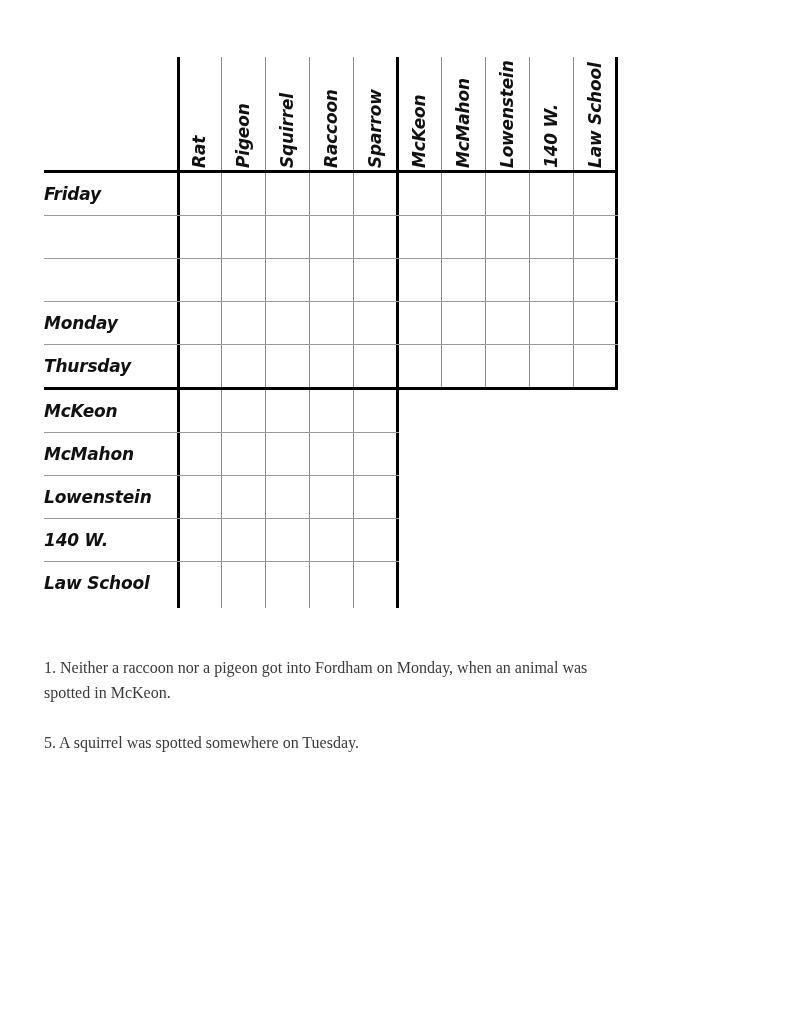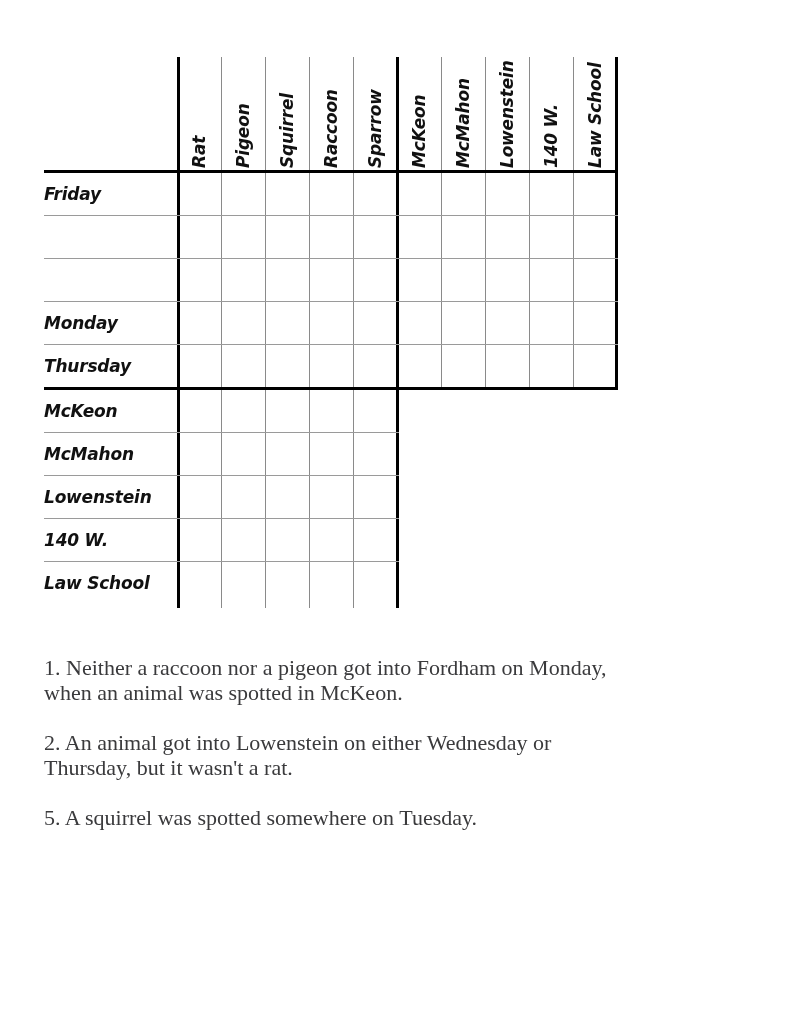--- a/index.html
+++ b/index.html
@@ -110,21 +110,21 @@
 
   
   #clues {
     position: absolute;
     left: 44px;
     top: 655px;
     width: 580px;
   }
   .clue {
     font-family: "Liberation Serif", serif;
-    font-size: 22px;
+    font-size: 16px;
     line-height: 25px;
     color: #3a3a3c;
     margin: 0 0 25px 0;
     text-align: left;
   }
 </style>
 </head>
 <body>
 
 <div id="puzzle-grid">
@@ -311,15 +311,14 @@
   <div class="cell" style="left:354px; top:519px;"></div>
   <div class="cell" style="left:178px; top:562px;"></div>
   <div class="cell" style="left:222px; top:562px;"></div>
   <div class="cell" style="left:266px; top:562px;"></div>
   <div class="cell" style="left:310px; top:562px;"></div>
   <div class="cell" style="left:354px; top:562px;"></div>
 </div>
 
 <div id="clues">
   <p class="clue">1. Neither a raccoon nor a pigeon got into Fordham on Monday, when an animal was spotted in McKeon.</p>
-  <p class="clue">2. An animal got into Lowenstein on either Wednesday or Thursday, but it wasn't a rat.</p>
   <p class="clue">5. A squirrel was spotted somewhere on Tuesday.</p>
 </div>
 
 </body></html>

